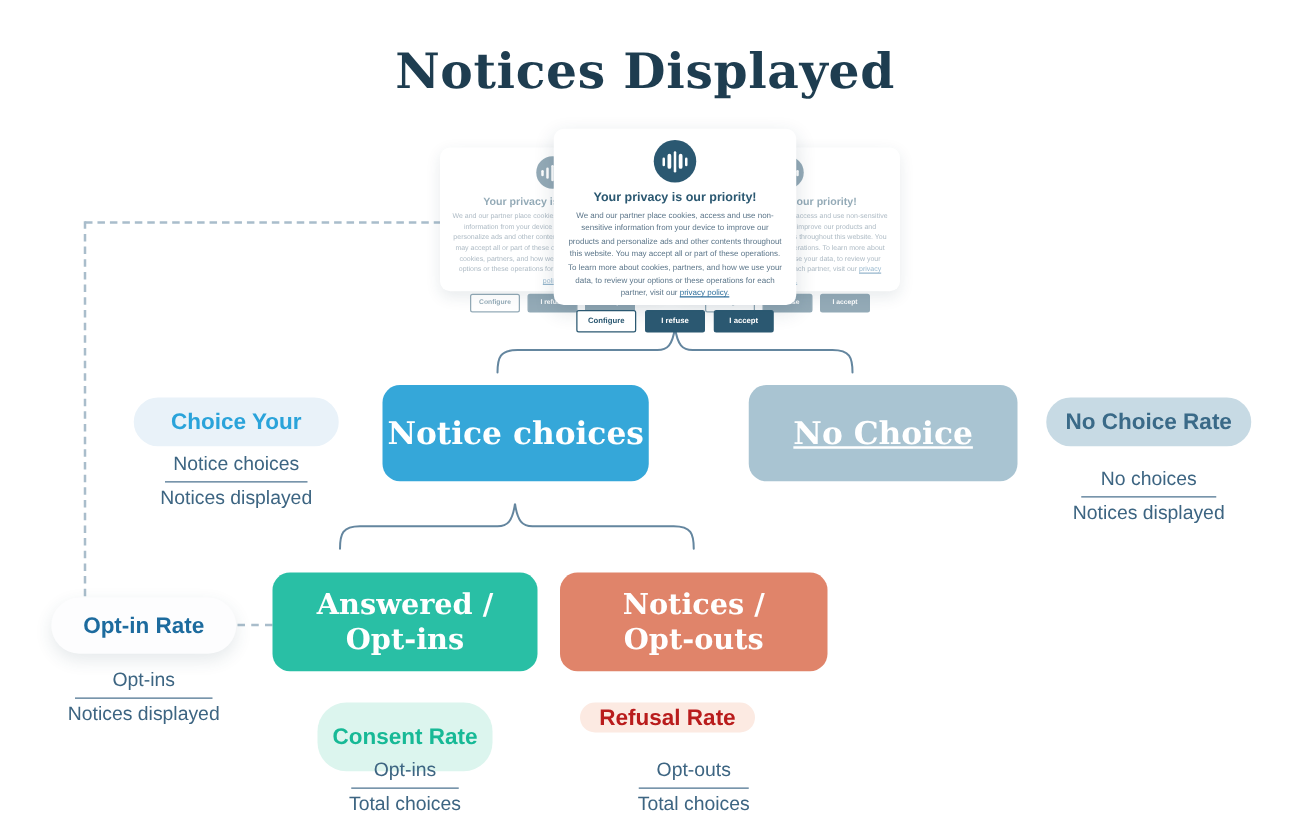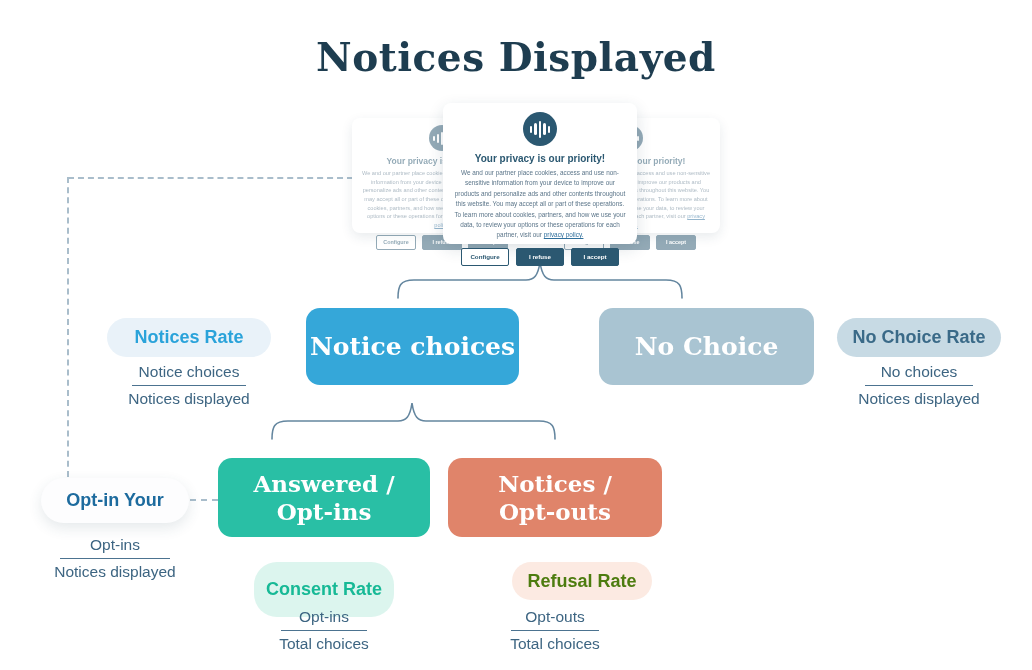--- a/index.html
+++ b/index.html
@@ -64,41 +64,41 @@
   .brace1{left:390px;top:258px;}
   .brace2{left:265px;top:399px;}
 
   
   .node{position:absolute;border-radius:14px;color:#ffffff;display:flex;
     flex-direction:column;align-items:center;justify-content:center;text-align:center;}
   .node .n-title{font-family:"DejaVu Serif","Liberation Serif",serif;
     font-weight:700;font-size:25px;line-height:1.18;}
   .node .n-sub{font-size:17px;color:rgba(255,255,255,.93);margin-top:1px;}
   .node-notice{left:306px;top:308px;width:213px;height:77px;background:#35a7d9;}
-  .node-nochoice{left:599px;top:308px;width:215px;height:77px;background:#a9c4d2;}
+  .node-nochoice{left:599px;top:308px;width:215px;height:77px;background:#a9c4d2;text-decoration:underline;}
   .node-consents{left:218px;top:458px;width:212px;height:79px;background:#29bfa5;}
   .node-refusals{left:448px;top:458px;width:214px;height:79px;background:#e0846a;}
   .node-consents .n-title,.node-refusals .n-title{font-size:23px;}
 
   
   .pill{position:absolute;display:flex;align-items:center;justify-content:center;
     border-radius:23px;font-weight:700;font-size:18px;white-space:nowrap;}
   .pill-choice{left:107px;top:318px;width:164px;height:39px;background:#e9f2f9;color:#2aa3da;}
   .pill-nochoice{left:837px;top:318px;width:164px;height:39px;background:#c7dae4;color:#3a6a88;text-align:right;}
   .pill-optin{left:41px;top:478px;width:148px;height:45px;background:#fdfdfe;color:#1d6b9e;
     box-shadow:0 5px 14px rgba(40,70,90,.12);}
   .pill-consent{left:254px;top:562px;width:140px;height:55px;background:#dcf5ee;color:#17b996;}
-  .pill-refusal{left:512px;top:562px;width:140px;height:38px;background:#fceae2;color:#4d7c0f;}
+  .pill-refusal{left:464px;top:562px;width:140px;height:24px;background:#fceae2;color:#b91c1c;}
 
   
   .fraction{position:absolute;display:flex;flex-direction:column;align-items:center;
     color:#3d6582;font-size:15.5px;line-height:1;}
   .fraction .frac-bar{height:1.4px;background:#4c7390;margin:5px 0;}
   .frac-choice{left:107px;top:364px;width:164px;}
-  .frac-nochoice{left:837px;top:364px;width:164px;}
+  .frac-nochoice{left:837px;top:376px;width:164px;}
   .frac-optin{left:39px;top:537px;width:152px;}
   .frac-consent{left:254px;top:609px;width:140px;}
   .frac-refusal{left:485px;top:609px;width:140px;}
 </style>
 </head>
 <body>
 
 <div class="canvas">
 
   <h1 class="page-title">Notices Displayed</h1>
@@ -177,21 +177,21 @@
     <path d="M8,40 C8,28 10,22 24,22 L136,22 C144,22 148,18 150,4 C152,18 156,22 164,22 L276,22 C290,22 292,28 292,40"></path>
   </svg>
 
   <div class="node node-notice">
     <div class="n-title">Notice choices</div>
   </div>
   <div class="node node-nochoice">
     <div class="n-title">No Choice</div>
   </div>
 
-  <div class="pill pill-choice">Notices Rate</div>
+  <div class="pill pill-choice">Choice Your</div>
   <div class="fraction frac-choice">
     <span class="num">Notice choices</span>
     <span class="frac-bar" style="width:114px"></span>
     <span class="den">Notices displayed</span>
   </div>
 
   <div class="pill pill-nochoice">No Choice Rate</div>
   <div class="fraction frac-nochoice">
     <span class="num">No choices</span>
     <span class="frac-bar" style="width:108px"></span>
@@ -208,21 +208,21 @@
       <div>Opt-ins</div>
     </div>
   </div>
   <div class="node node-refusals">
     <div class="n-title">
       <div>Notices /</div>
       <div>Opt-outs</div>
     </div>
   </div>
 
-  <div class="pill pill-optin">Opt-in Your</div>
+  <div class="pill pill-optin">Opt-in Rate</div>
   <div class="fraction frac-optin">
     <span class="num">Opt-ins</span>
     <span class="frac-bar" style="width:110px"></span>
     <span class="den">Notices displayed</span>
   </div>
 
   <div class="pill pill-consent">Consent Rate</div>
   <div class="fraction frac-consent">
     <span class="num">Opt-ins</span>
     <span class="frac-bar" style="width:86px"></span>

